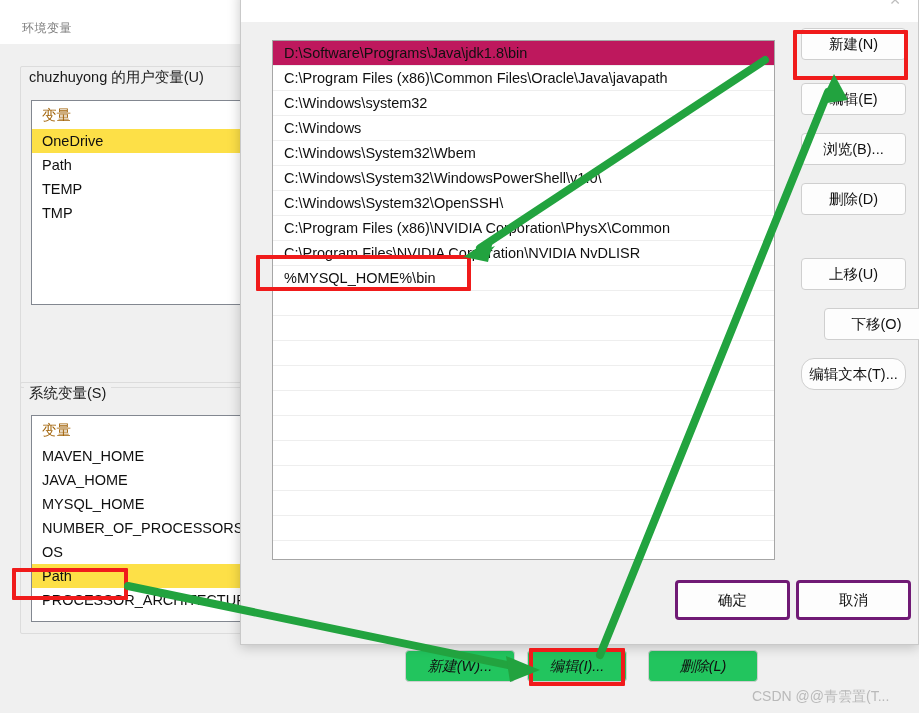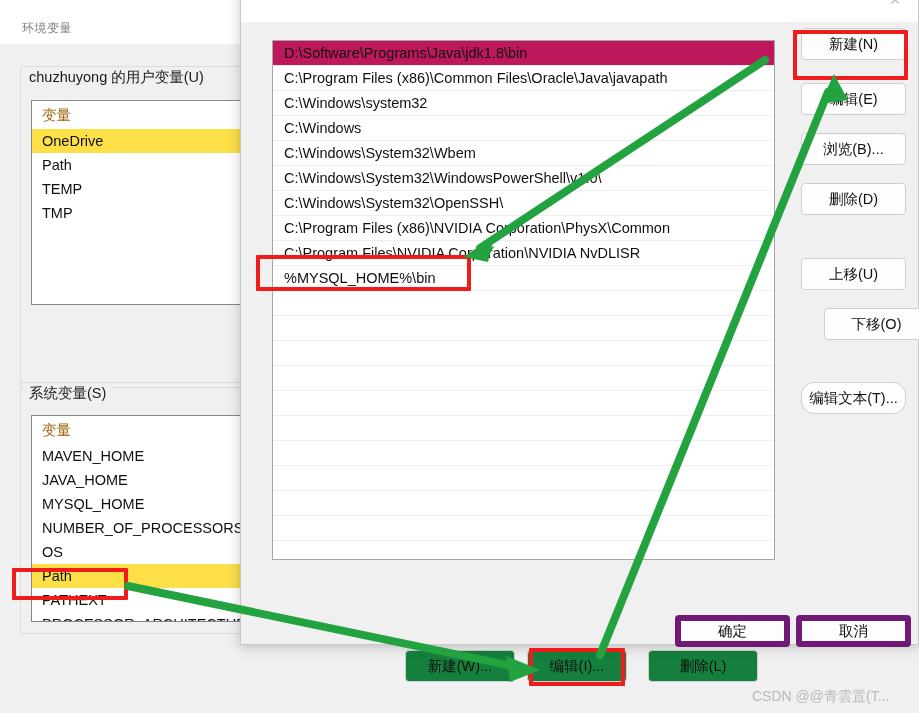--- a/index.html
+++ b/index.html
@@ -84,30 +84,31 @@
     white-space: nowrap;
     line-height: 18px;
   }
   .lb-row.sel {
     background: #fde047;
   }
 
   
   .btn {
     position: absolute;
-    background: #15803d;
+    background: #22c55e;
     border: 1px solid #cfcfcf;
     border-radius: 4px;
     font-size: 14.5px;
     color: #101010;
     display: flex;
     align-items: center;
     justify-content: center;
     box-sizing: border-box;
     white-space: nowrap;
+    font-style: italic;
   }
 
   
   .dlg {
     position: absolute;
     left: 240px;
     top: -10px;
     width: 679px;
     height: 655px;
     background: #f0f0f0;
@@ -175,31 +176,30 @@
     display: flex;
     align-items: center;
     justify-content: center;
     box-sizing: border-box;
     white-space: nowrap;
   }
 
   .dlg-botbtn {
     position: absolute;
     width: 105px;
-    height: 32px;
+    height: 40px;
     background: #fdfdfd;
-    border: 6px solid #701a75;
+    border: 3px solid #701a75;
     border-radius: 4px;
     font-size: 14.5px;
     color: #101010;
     display: flex;
     align-items: center;
     justify-content: center;
     box-sizing: border-box;
-    margin-top: 35px;
   }
 
   
   .redbox {
     position: absolute;
     border: 4px solid #f01b1b;
     border-radius: 1px;
     box-sizing: border-box;
     pointer-events: none;
   }
@@ -244,21 +244,20 @@
   <div class="group-legend" style="left:24px; top:384px;">系统变量(S)</div>
 
   <div class="listbox" style="left:31px; top:415px; width:232px; height:205px;">
     <div class="lb-head">变量</div>
     <div class="lb-row">MAVEN_HOME</div>
     <div class="lb-row">JAVA_HOME</div>
     <div class="lb-row">MYSQL_HOME</div>
     <div class="lb-row">NUMBER_OF_PROCESSORS</div>
     <div class="lb-row">OS</div>
     <div class="lb-row sel">Path</div>
-    <div class="lb-row">PATHEXT</div>
     <div class="lb-row">PROCESSOR_ARCHITECTURE</div>
   </div>
 
   <div class="btn" style="left:405px; top:650px; width:110px; height:32px;">新建(W)...</div>
   <div class="btn" style="left:527px; top:650px; width:100px; height:32px;">编辑(I)...</div>
   <div class="btn" style="left:648px; top:650px; width:110px; height:32px;">删除(L)</div>
 
   <div class="dlg">
     <div class="dlg-titlebar">
       <div class="dlg-title">编辑环境变量</div>
@@ -287,21 +286,21 @@
       <div class="path-row"></div>
       <div class="path-row"></div>
     </div>
 
     <div class="dlg-sidebtn" style="top:38px;">新建(N)</div>
     <div class="dlg-sidebtn" style="top:93px;">编辑(E)</div>
     <div class="dlg-sidebtn" style="top:143px;">浏览(B)...</div>
     <div class="dlg-sidebtn" style="top:193px;">删除(D)</div>
     <div class="dlg-sidebtn" style="top:268px;">上移(U)</div>
     <div class="dlg-sidebtn" style="top:318px;margin-left:23px;">下移(O)</div>
-    <div class="dlg-sidebtn" style="top:392px;border-radius:13px;">编辑文本(T)...</div>
+    <div class="dlg-sidebtn" style="top:368px;border-radius:13px;">编辑文本(T)...</div>
 
     <div class="dlg-botbtn" style="left:434px; top:590px; width:115px;">确定</div>
     <div class="dlg-botbtn" style="left:555px; top:590px; width:115px;">取消</div>
   </div>
 
   <div class="redbox" style="left:793px; top:30px; width:115px; height:50px;"></div>
   <div class="redbox" style="left:256px; top:255px; width:215px; height:36px;"></div>
   <div class="redbox" style="left:12px; top:568px; width:116px; height:32px;"></div>
   <div class="redbox" style="left:529px; top:648px; width:96px; height:38px;"></div>
 

